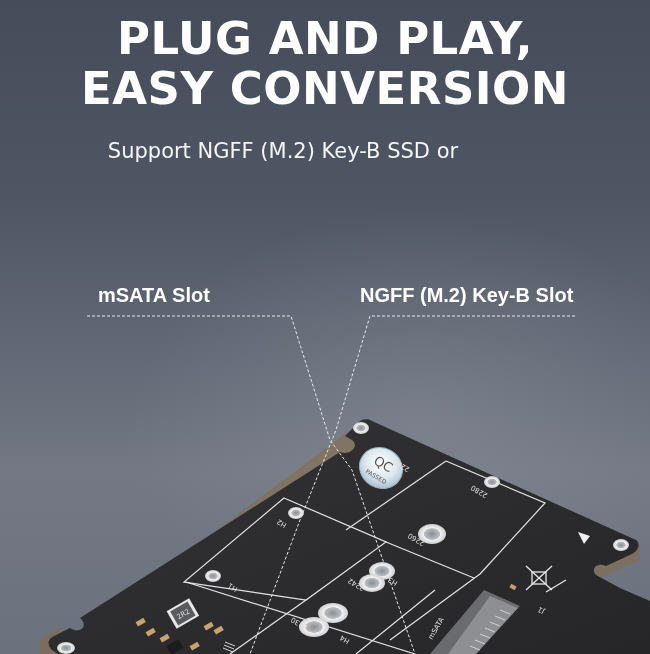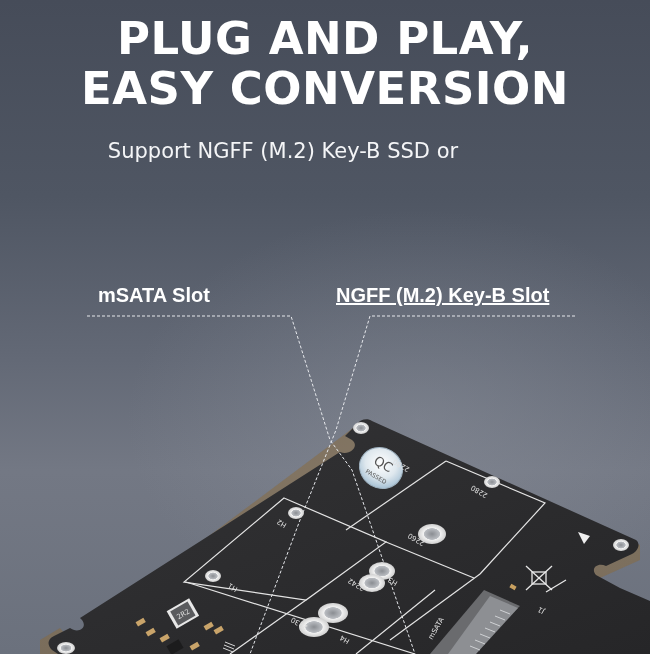--- a/index.html
+++ b/index.html
@@ -26,21 +26,21 @@
       position: absolute; left: 0; top: 136px; width: 566px;
       text-align: center; font-size: 21px; line-height: 31px; color: #f4f5f7;
       font-family: "DejaVu Sans", sans-serif;
     }
     .subtitle span { display: block; }
     .label {
       position: absolute; font-family: "Liberation Sans", sans-serif;
       font-weight: bold; font-size: 20px; color: #ffffff;
     }
     .label-msata { left: 98px; top: 284px; }
-    .label-ngff { left: 336px; top: 284px; text-decoration: underline; }
+    .label-ngff { left: 360px; top: 284px; }
     svg.scene { position: absolute; left: 0; top: 0; }
   </style>
 </head>
 <body>
 
 <div class="bg-glow"></div>
 
 <div class="headline">
   <span>PLUG AND PLAY,</span>
   <span>EASY CONVERSION</span>

